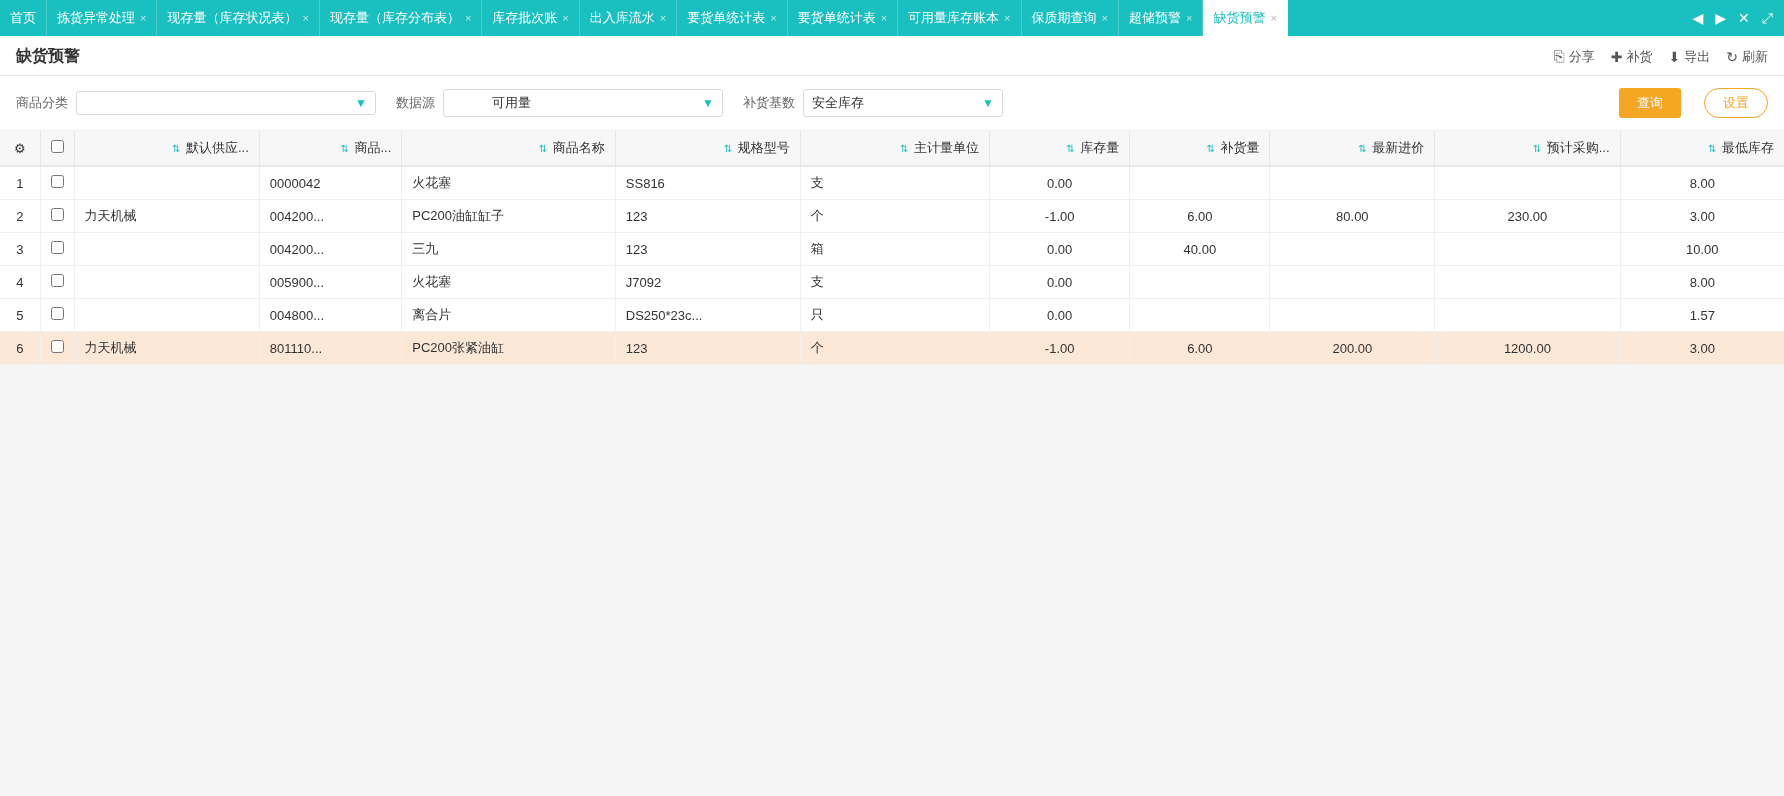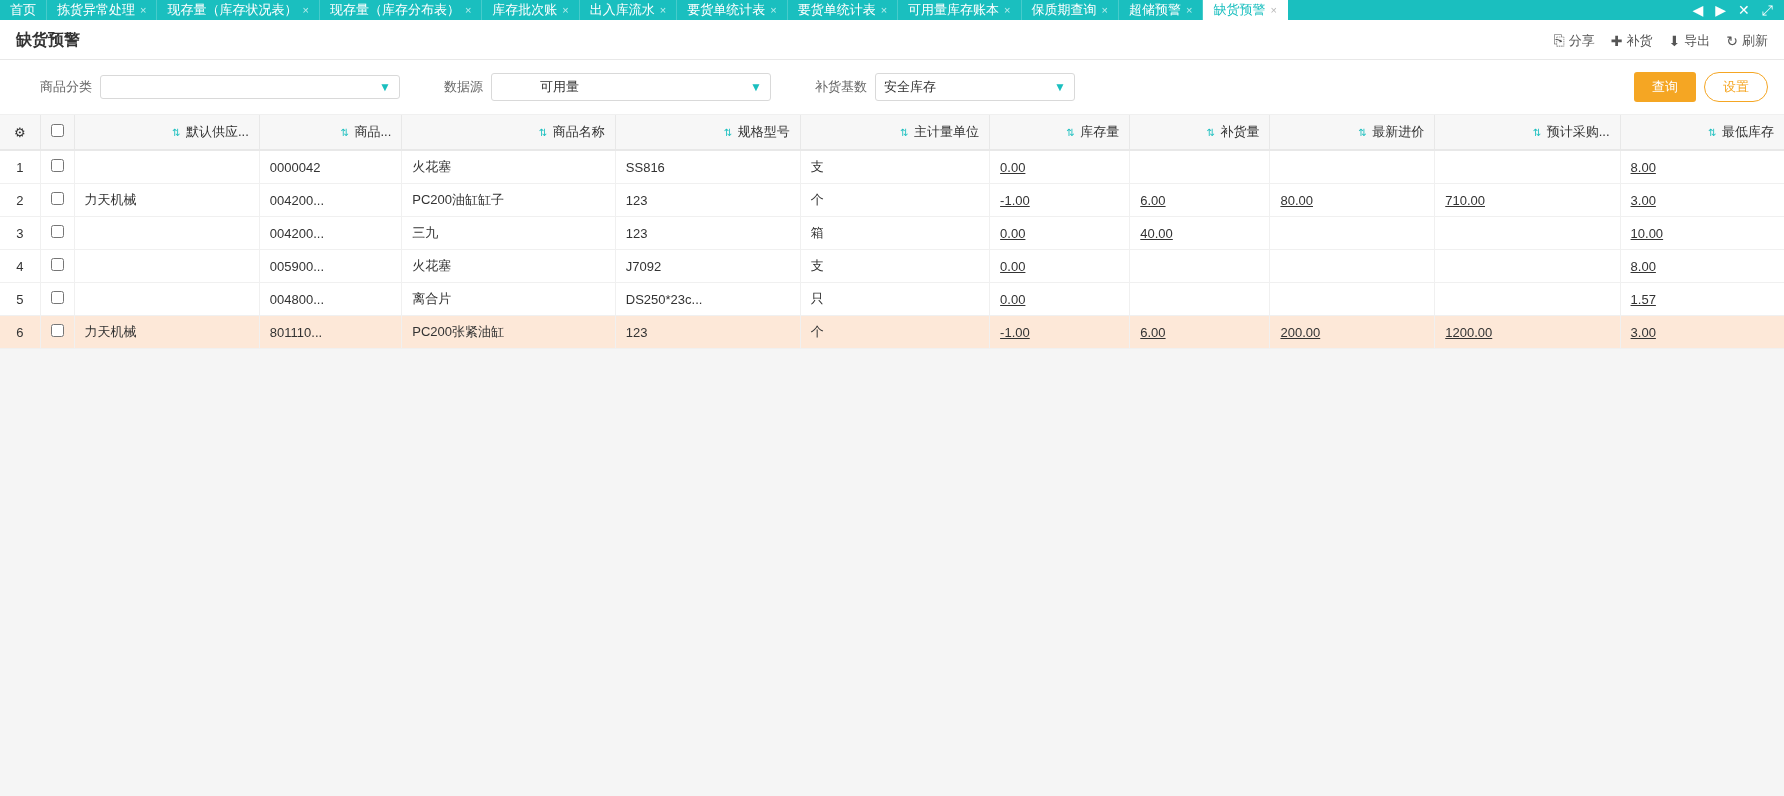--- a/index.html
+++ b/index.html
@@ -3,21 +3,21 @@
   <meta charset="utf-8">
   <style>
     * { box-sizing: border-box; margin: 0; padding: 0; font-family: 'Microsoft YaHei', Arial, sans-serif; font-size: 13px; }
     body { background: #f5f5f5; overflow: hidden; }
 
     
     .nav-bar {
       display: flex;
       align-items: center;
       background: #1abfbf;
-      height: 20px;
+      height: 36px;
       overflow: hidden;
       position: relative;
     }
     .nav-tab {
       display: flex;
       align-items: center;
       padding: 0 10px;
       height: 36px;
       color: #fff;
       white-space: nowrap;
@@ -99,21 +99,20 @@
       padding: 12px 16px;
       gap: 20px;
       border-bottom: 1px solid #f0f0f0;
       background: #fff;
       flex-wrap: wrap;
     }
     .filter-group {
       display: flex;
       align-items: center;
       gap: 8px;
-      margin-left: 24px;
     }
     .filter-label {
       color: #666;
       white-space: nowrap;
     }
     .filter-select {
       display: flex;
       align-items: center;
       border: 1px solid #d9d9d9;
       border-radius: 3px;
@@ -121,21 +120,21 @@
       min-width: 200px;
       cursor: pointer;
       background: #fff;
       justify-content: space-between;
     }
     .filter-select-value { color: #333; }
     .filter-select .arrow { color: #1abfbf; font-size: 12px; }
     .filter-actions {
       margin-left: auto;
       display: flex;
-      gap: 8px;
+      gap: 23px;
       padding-left: 12px;
     }
     .btn-query {
       background: #f5a623;
       color: #fff;
       border: none;
       padding: 5px 18px;
       border-radius: 3px;
       cursor: pointer;
       font-size: 13px;
@@ -180,21 +179,21 @@
     tbody tr.highlighted { background: #fde8d8; }
     tbody td {
       padding: 7px 10px;
       color: #333;
       white-space: nowrap;
       border-right: 1px solid #f0f0f0;
       font-size: 13px;
     }
     tbody td:last-child { border-right: none; }
     .td-center { text-align: center; }
-    .td-right { text-align: left; text-decoration: underline; }
+    .td-right { text-align: center; }
     .checkbox-cell { width: 30px; text-align: center; }
     .row-num { color: #333; text-align: center; }
   </style>
 </head>
 <body>
 
 <div class="nav-bar">
   <div class="nav-tab">
     <span>首页</span>
   </div>
@@ -373,21 +372,21 @@
       <td class="row-num td-center">2</td>
       <td class="checkbox-cell"><input type="checkbox" style=""></td>
       <td>力天机械</td>
       <td>004200...</td>
       <td>PC200油缸缸子</td>
       <td>123</td>
       <td>个</td>
       <td class="td-right">-1.00</td>
       <td class="td-right">6.00</td>
       <td class="td-right">80.00</td>
-      <td class="td-right">710.00</td>
+      <td class="td-right">230.00</td>
       <td class="td-right">3.00</td>
     </tr>
           <tr>
       <td class="row-num td-center">3</td>
       <td class="checkbox-cell"><input type="checkbox" style=""></td>
       <td></td>
       <td>004200...</td>
       <td>三九</td>
       <td>123</td>
       <td>箱</td>

